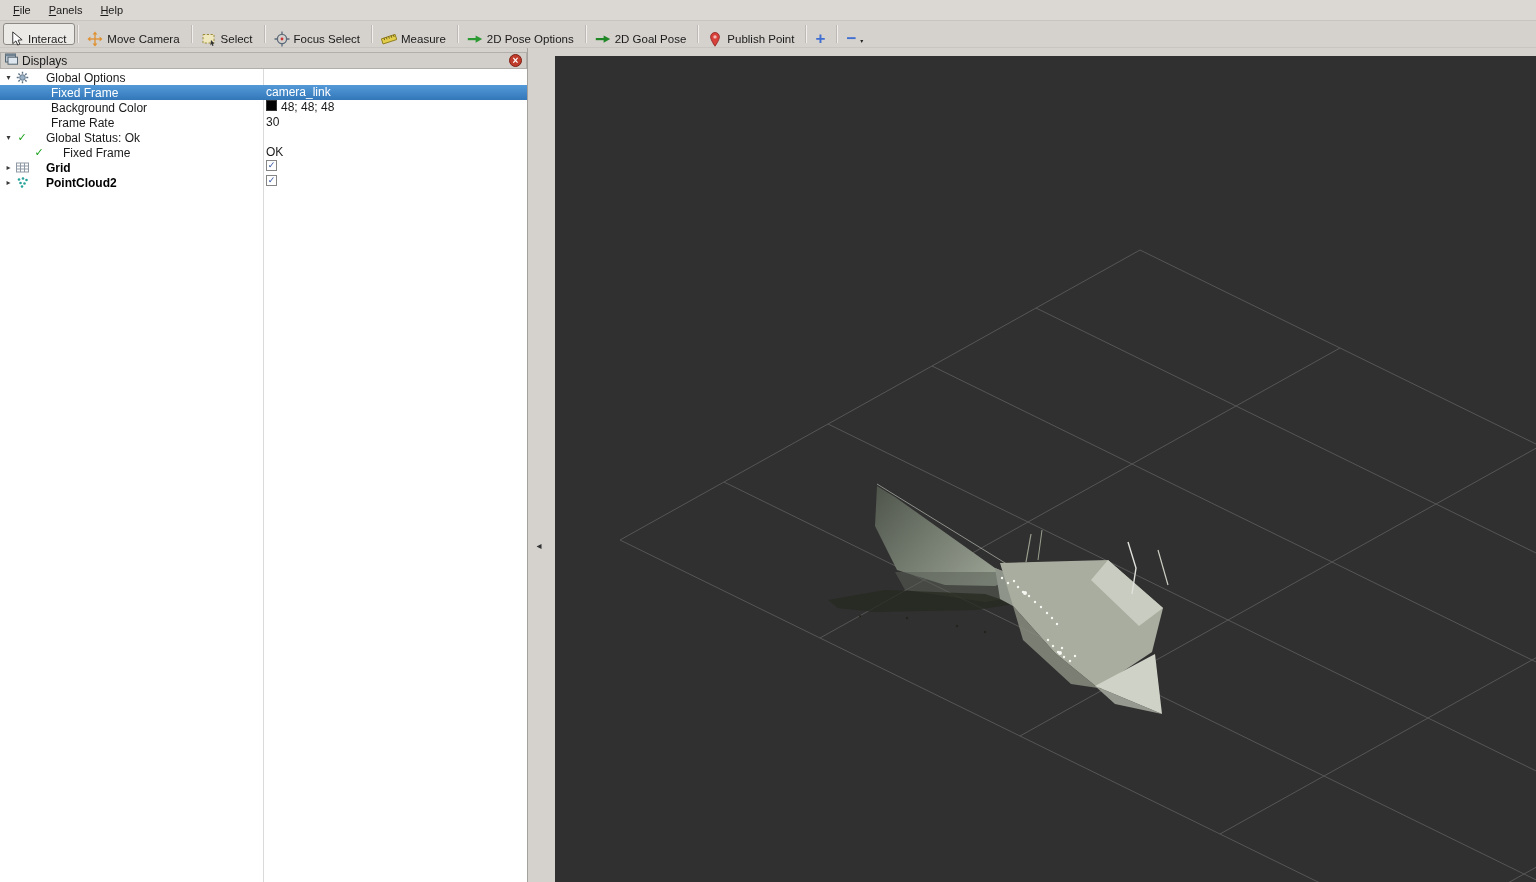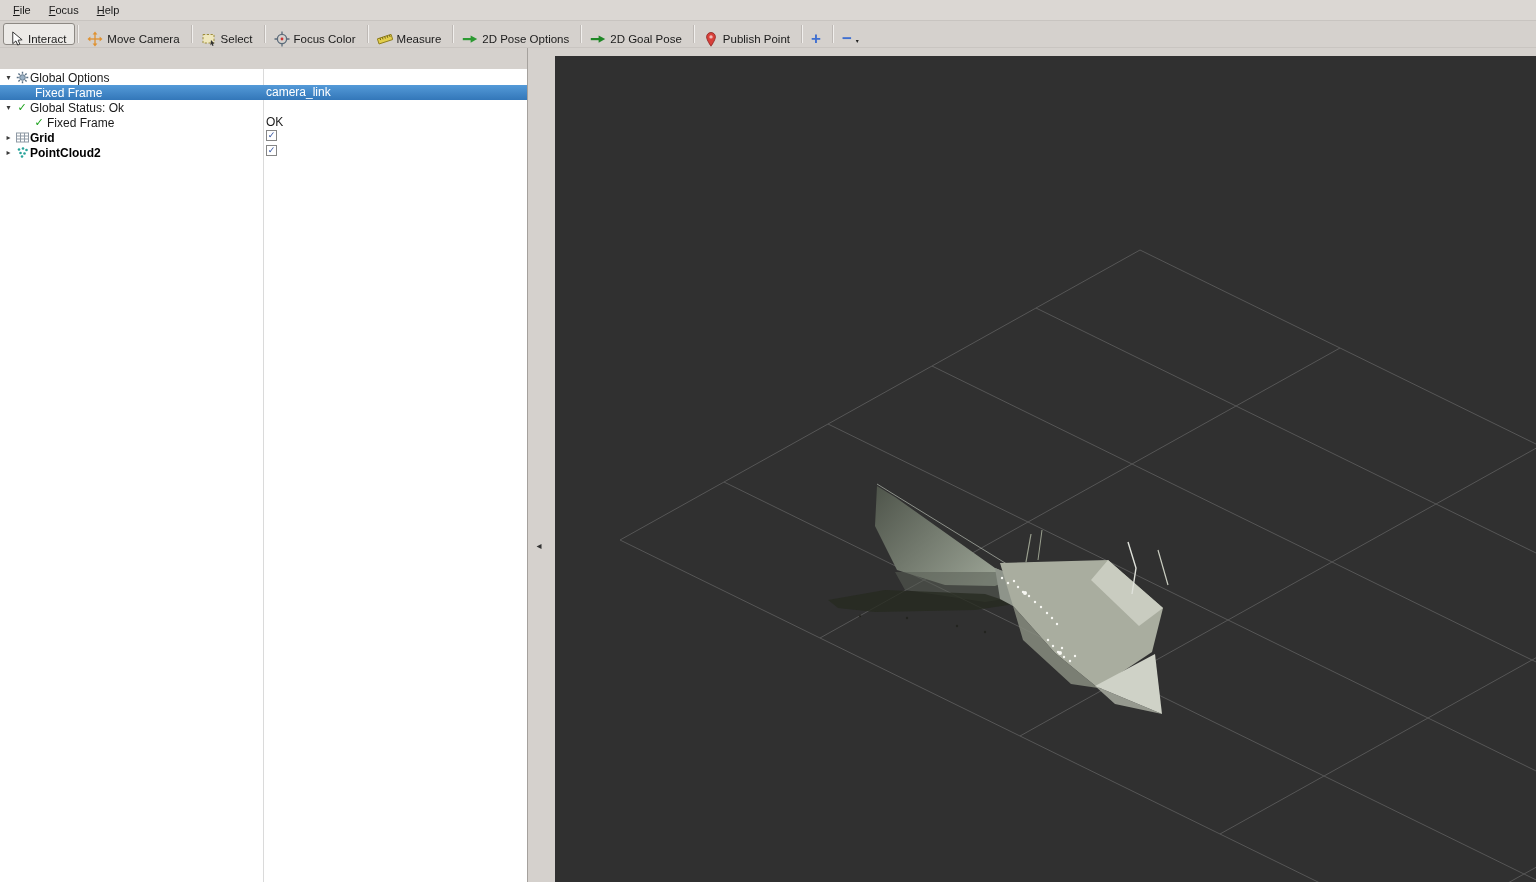--- a/index.html
+++ b/index.html
@@ -53,21 +53,21 @@
   }
   #tree { position:absolute; top:21px; left:0; right:0; bottom:0; background:#fff; }
   #col-divider { position:absolute; left:263px; top:0; bottom:0; width:1px; background:#dadada; }
   .rows { position:relative; padding-top:1px; }
   .trow { height:15px; display:flex; align-items:stretch; font-size:12px; }
   .trow.selected { background:linear-gradient(#549ad8,#3377b9); color:#fff; }
   .ncol { width:263px; flex:none; display:flex; align-items:center; }
   .vcol { flex:1; display:flex; align-items:flex-start; padding-left:3px; gap:4px; white-space:nowrap; }
   .expander { width:11px; margin-left:3px; font-size:8px; color:#3a3a3a; text-align:center; flex:none; }
   .slot { width:16px; flex:none; display:flex; align-items:center; justify-content:center; }
-  .lbl { margin-left:0; white-space:nowrap; }
+  .lbl { margin-left:16px; white-space:nowrap; }
   .ind-child { padding-left:35px; }
   .ind-status { padding-left:31px; }
   .check { color:#18a018; font-weight:bold; font-size:11px; }
   .dispname { color:#000000; font-weight:bold; }
   .cb {
     width:11px; height:11px; border:1px solid #858585; background:#fff;
     font-size:9px; color:#2f4f9e; display:flex; align-items:center; justify-content:center;
     line-height:1; flex:none;
   }
   .swatch { width:11px; height:11px; background:#000000; border:1px solid #333; flex:none; }
@@ -84,21 +84,21 @@
     position:absolute; left:555px; top:56px; width:981px; height:826px;
     background:#303030; overflow:hidden;
   }
   #viewport svg { position:absolute; left:0; top:0; }
 </style>
 </head>
 <body>
 
 <div id="menubar">
   <span class="menu-item">File</span>
-  <span class="menu-item">Focus</span>
+  <span class="menu-item">Panels</span>
   <span class="menu-item">Help</span>
 </div>
 
 <div id="toolbar">
 
   <div class="tbtn active">
     <span>
       <svg width="15" height="15" viewBox="0 0 16 16">
           <path d="M4 1 L4 13.5 L7.4 10.6 L9.3 15 L11.6 14 L9.7 9.8 L14 9.4 Z" fill="#fdfdfd" stroke="#2c2c2c" stroke-width="1"></path>
         </svg>
@@ -136,21 +136,21 @@
   <div class="tsep"></div>
 
   <div class="tbtn">
     <span>
       <svg width="16" height="16" viewBox="0 0 16 16">
           <circle cx="8" cy="8" r="4.6" fill="none" stroke="#5b6b7a" stroke-width="1.3"></circle>
           <path d="M8 0.5 V3.5 M8 12.5 V15.5 M0.5 8 H3.5 M12.5 8 H15.5" stroke="#5b6b7a" stroke-width="1.3"></path>
           <circle cx="8" cy="8" r="1.4" fill="#c33"></circle>
         </svg>
     </span>
-    <span>Focus Color</span>
+    <span>Focus Select</span>
   </div>
   <div class="tsep"></div>
 
   <div class="tbtn">
     <span>
       <svg width="16" height="16" viewBox="0 0 16 16">
           <g transform="rotate(-18 8 8)">
             <rect x="0.8" y="5.5" width="14.4" height="5.4" fill="#e3cf4b" stroke="#8f7d1e" stroke-width="0.9"></rect>
             <path d="M3.5 5.5 v2.2 M6 5.5 v2.2 M8.5 5.5 v2.2 M11 5.5 v2.2 M13.5 5.5 v2.2" stroke="#6f611a" stroke-width="0.9" fill="none"></path>
           </g>
@@ -204,20 +204,31 @@
 
   <div class="tbtn">
     <span class="addremove">−</span>
     <span class="dd-arrow">▾</span>
   </div>
 
 </div>
 
 <div id="displays-panel">
 
+  <div id="panel-titlebar">
+    <span>
+      <svg width="13" height="12" viewBox="0 0 13 12">
+          <rect x="0.5" y="1" width="10" height="8" fill="#b9c6d2" stroke="#55646f"></rect>
+          <rect x="0.5" y="1" width="10" height="2.2" fill="#6f8291"></rect>
+          <rect x="3" y="4.2" width="9.5" height="7" fill="#dde6ee" stroke="#55646f"></rect>
+        </svg>
+    </span>
+    <span>Displays</span>
+    <span id="panel-close">×</span>
+  </div>
 
   <div id="tree">
     <div id="col-divider"></div>
     <div class="rows">
 
       <div class="trow">
         <div class="ncol">
           <span class="expander">▾</span>
           <span class="slot">
             <svg width="13" height="13" viewBox="0 0 14 14">
@@ -234,21 +245,38 @@
 
       <div class="trow selected">
         <div class="ncol ind-child">
           <span class="lbl">Fixed Frame</span>
         </div>
         <div class="vcol">
           <span>camera_link</span>
         </div>
       </div>
 
-
+      <div class="trow">
+        <div class="ncol ind-child">
+          <span class="lbl">Background Color</span>
+        </div>
+        <div class="vcol">
+          <span class="swatch"></span>
+          <span>48; 48; 48</span>
+        </div>
+      </div>
+
+      <div class="trow">
+        <div class="ncol ind-child">
+          <span class="lbl">Frame Rate</span>
+        </div>
+        <div class="vcol">
+          <span>30</span>
+        </div>
+      </div>
 
       <div class="trow">
         <div class="ncol">
           <span class="expander">▾</span>
           <span class="slot check">✓</span>
           <span class="lbl">Global Status: Ok</span>
         </div>
         <div class="vcol"></div>
       </div>
 

